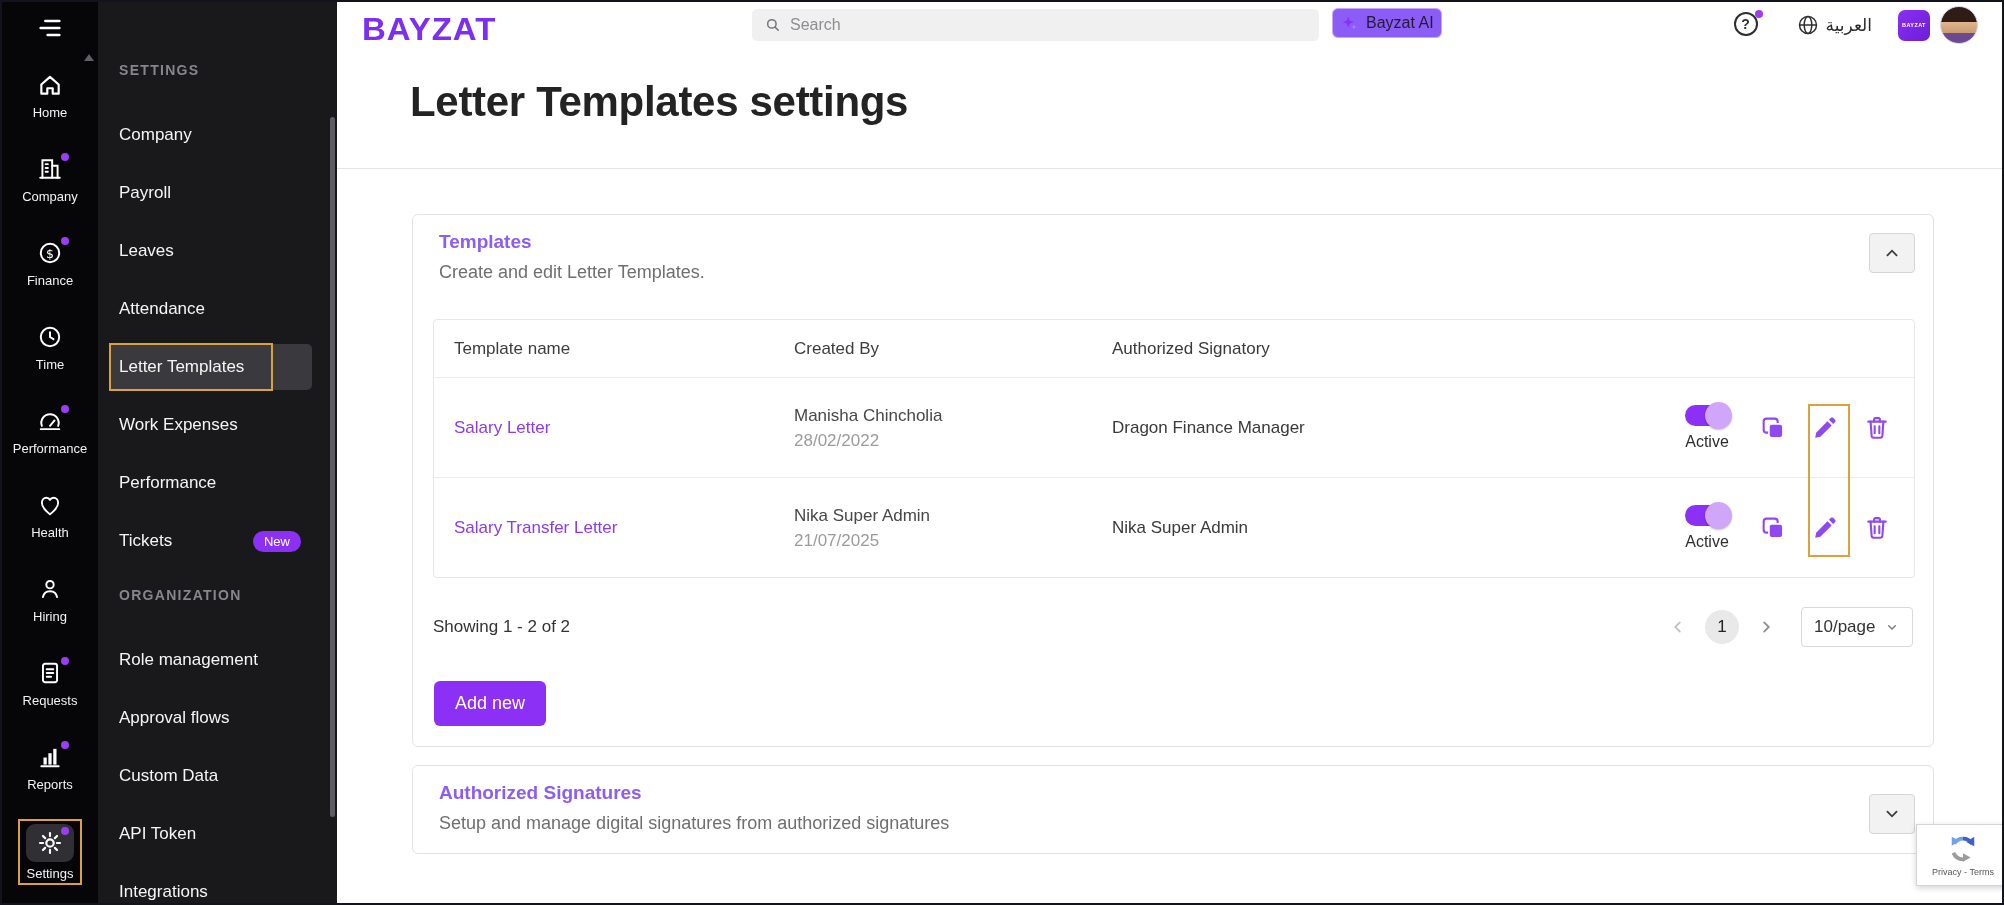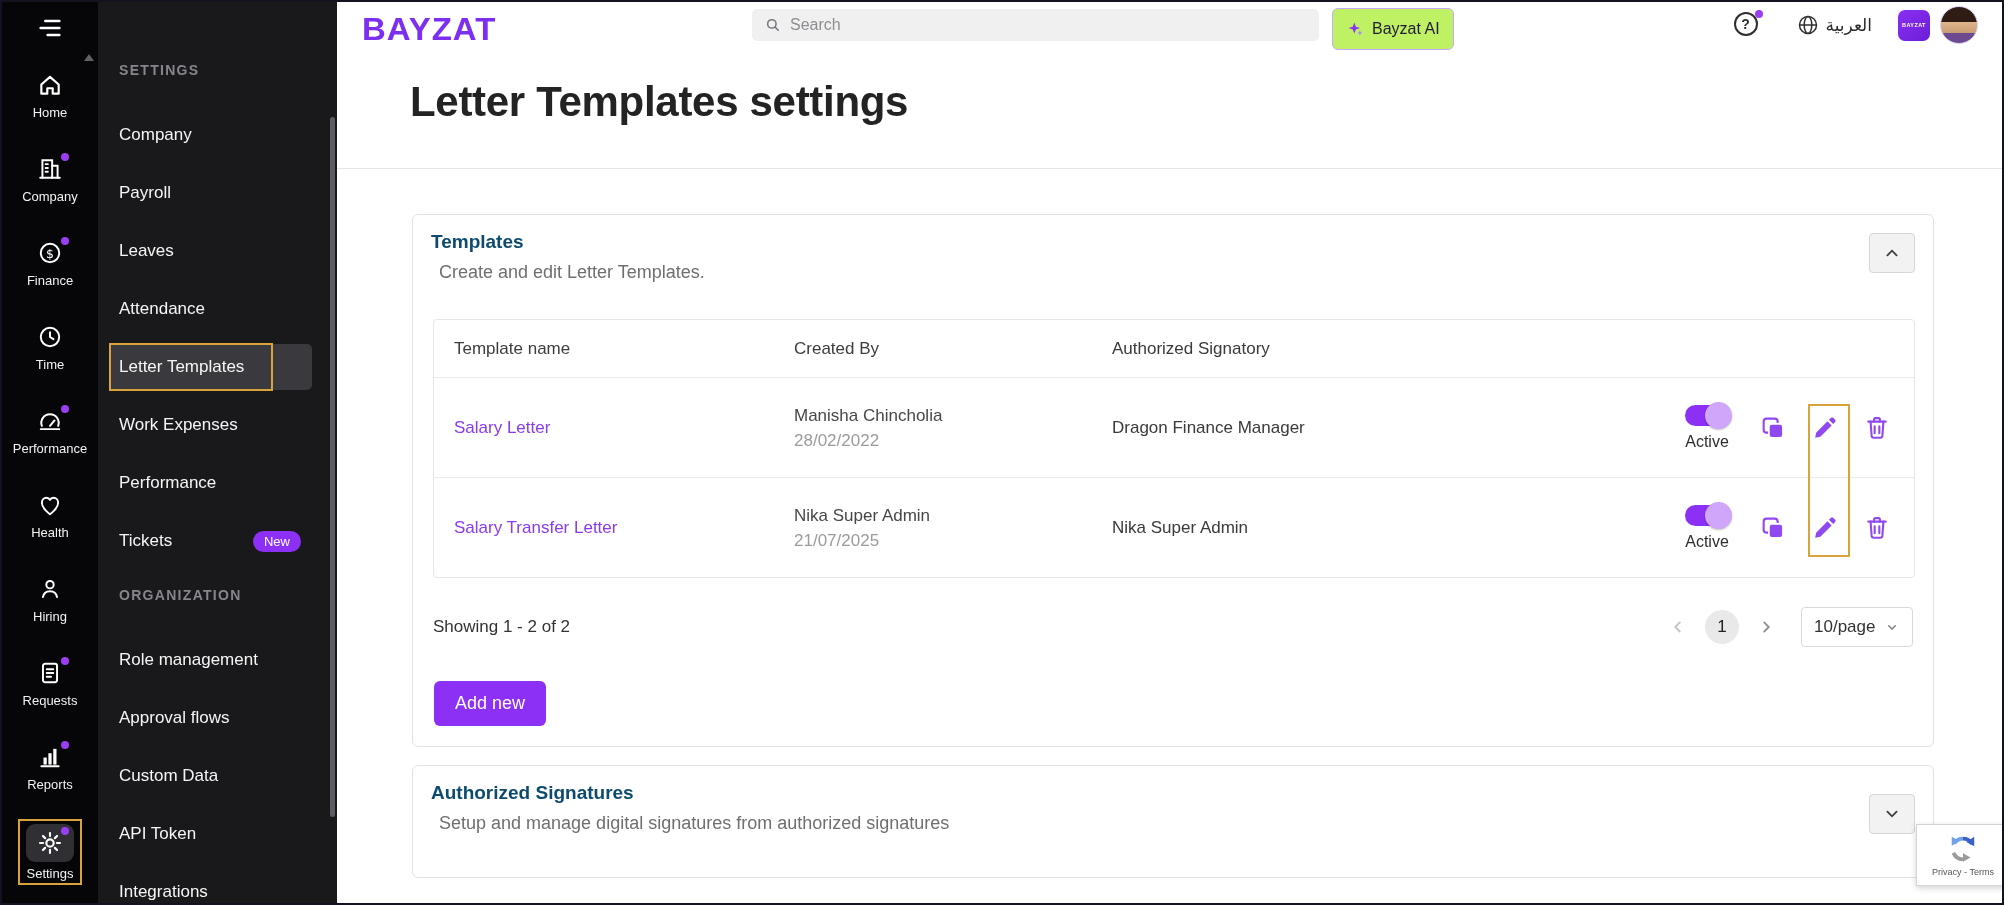--- a/index.html
+++ b/index.html
@@ -33,43 +33,43 @@
 
   
   .main{flex:1;position:relative;background:#fff;overflow:hidden}
 
   
   .logo{position:absolute;left:25px;top:8px;font-size:33px;font-weight:800;letter-spacing:1px;color:#7c2ff2;transform:scaleY(.96);cursor:pointer}
   .search{position:absolute;left:415px;top:7px;width:567px;height:32px;background:#f0f0f1;border-radius:5px;display:flex;align-items:center;padding:0 12px;gap:8px}
   .search svg{width:18px;height:18px;flex-shrink:0}
   .search input{border:none;outline:none;background:transparent;font-size:16px;color:#444;width:100%;font-family:"Liberation Sans",sans-serif}
   .search input::placeholder{color:#8d8d92}
-  .ai-btn{position:absolute;left:995px;top:6px;height:42px;border:1.5px solid #c9a8f8;background:#bef264;border-radius:6px;display:flex;align-items:center;gap:7px;padding:0 13px;cursor:pointer}
+  .ai-btn{position:absolute;left:995px;top:6px;height:30px;border:1.5px solid #c9a8f8;background:#8b5cf6;border-radius:6px;display:flex;align-items:center;gap:7px;padding:0 7px;cursor:pointer}
   .ai-btn svg{width:19px;height:19px}
   .ai-btn span{font-size:16px;color:#241a33}
   .top-right{position:absolute;right:24px;top:4px;height:38px;display:flex;align-items:center}
   .help{position:relative;width:26px;height:26px;margin-right:36px;cursor:pointer}
   .help .circ{width:24px;height:24px;border:2px solid #2e2e2e;border-radius:50%;display:flex;align-items:center;justify-content:center;font-size:14px;font-weight:700;color:#2e2e2e}
   .help .ndot{top:-2px;right:-3px}
   .lang{display:flex;align-items:center;gap:6px;margin-right:26px;cursor:pointer}
   .lang svg{width:24px;height:24px}
   .lang span{font-size:17px;color:#2b2b2b;font-family:"DejaVu Sans",sans-serif}
   .org-badge{width:32px;height:31px;border-radius:7px;background:linear-gradient(135deg,#8a2ff2,#6c1ed6);margin-right:10px;display:flex;align-items:center;justify-content:center;cursor:pointer}
   .org-badge b{color:#fff;font-size:5.5px;letter-spacing:.4px}
   .avatar{width:38px;height:38px;border-radius:50%;cursor:pointer;border:1px solid #d9cfee;background:linear-gradient(180deg,#2e1c15 0%,#2e1c15 42%,#e0b48c 42%,#c99d74 72%,#6d4a8f 72%)}
 
   
   .page-title{position:absolute;left:73px;top:76px;font-size:42px;line-height:48px;font-weight:700;color:#232323;letter-spacing:-.3px}
   .divider{position:absolute;left:0;right:0;top:166px;height:1px;background:#e6e6e6}
 
   
   .card{position:absolute;left:75px;width:1522px;background:#fff;border:1px solid #e2e2e2;border-radius:6px}
   .card-templates{top:212px;height:533px}
-  .card-signatures{top:763px;height:113px}
-  .card-title{position:absolute;left:18px;top:16px;font-size:19px;font-weight:700;color:#0c4a6e}
+  .card-signatures{top:763px;height:89px}
+  .card-title{position:absolute;left:26px;top:16px;font-size:19px;font-weight:700;color:#8b5cf6}
   .card-sub{position:absolute;left:26px;top:47px;font-size:18px;color:#6f6f6f}
   .collapse-btn{position:absolute;right:18px;top:18px;width:46px;height:40px;background:#f2f2f2;border:1px solid #d6d6d6;border-radius:4px;display:flex;align-items:center;justify-content:center;cursor:pointer}
   .collapse-btn svg{width:22px;height:22px}
   .card-signatures .collapse-btn{top:28px}
 
   
   .tbl{position:absolute;left:20px;top:104px;width:1482px;border:1px solid #e7e7e7;border-radius:4px;overflow:hidden}
   .t-row{display:flex;align-items:center}
   .t-head{height:57px;font-size:17px;color:#3d3d3d;font-weight:500}
   .t-data{height:100px;border-top:1px solid #ebebeb;font-size:17px}

